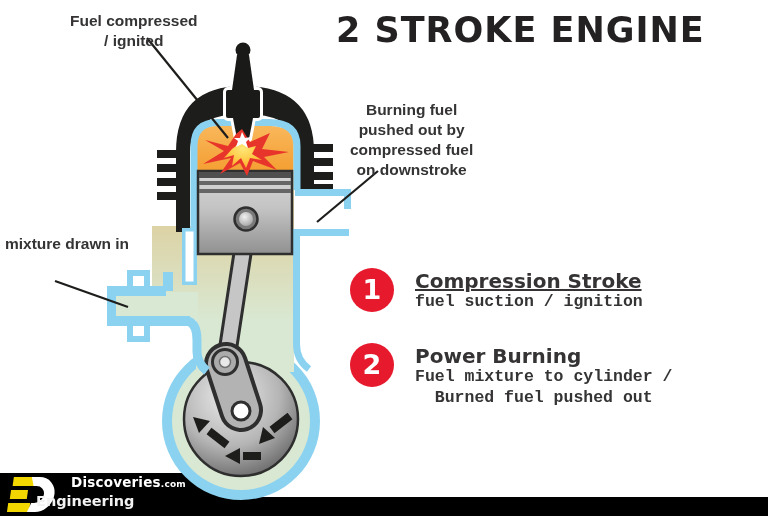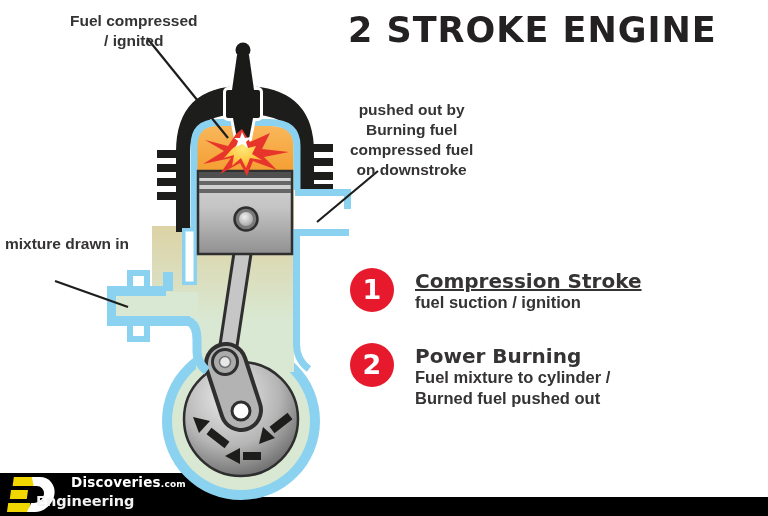--- a/index.html
+++ b/index.html
@@ -9,39 +9,39 @@
   
   .bottom-strip{left:0;top:497px;width:768px;height:19px;background:#000000;}
   .logo-block{left:0;top:473px;width:252px;height:43px;background:#000000;}
   .logo-brand{left:71px;top:474px;color:#ffffff;font-weight:800;font-size:13.5px;
               font-family:"DejaVu Sans",sans-serif;letter-spacing:0.2px;}
   .logo-brand .tld{font-size:9px;font-weight:700;}
   .logo-division{left:36px;top:493px;color:#f2f2f2;font-weight:800;font-size:14.5px;
                  font-family:"DejaVu Sans",sans-serif;}
   .logo-monogram{left:6px;top:476px;width:64px;height:40px;}
   
-  .title{left:348px;top:10px;font-family:"DejaVu Sans",sans-serif;font-weight:800;
+  .title{left:336px;top:10px;font-family:"DejaVu Sans",sans-serif;font-weight:800;
          font-size:35px;letter-spacing:1px;color:#242122;white-space:nowrap;}
   
   .ann{color:#353334;font-weight:700;font-size:15.5px;line-height:20px;white-space:nowrap;text-align:center;}
   .ann-fuel{left:70px;top:11px;}
   .ann-burn{left:350px;top:100px;}
   .ann-petrol{left:5px;top:234px;}
   
   .step-badge{width:44px;height:44px;border-radius:50%;background:#e7192d;color:#ffffff;
               text-align:center;line-height:44px;font-family:"DejaVu Sans",sans-serif;
               font-weight:800;font-size:27px;}
   .badge1{left:350px;top:268px;}
   .badge2{left:350px;top:343px;}
   .step-head{font-family:"DejaVu Sans",sans-serif;font-weight:800;font-size:20px;
              color:#353334;white-space:nowrap;}
   .head1{left:415px;top:269px;text-decoration:underline;}
   .head2{left:415px;top:344px;}
-  .step-desc{font-family:Liberation Sans, sans-serif;font-weight:700;font-size:16.5px;
-             line-height:20.5px;color:#353334;white-space:nowrap;}
+  .step-desc{font-family:Liberation Mono, monospace;font-weight:700;font-size:16.5px;
+             line-height:20.5px;color:#353334;white-space:nowrap;text-align:center;}
   .desc1{left:415px;top:292px;}
   .desc2{left:415px;top:367px;}
   svg{display:block;}
 </style>
 </head>
 <body>
 
 <div id="stage">
 
   <div class="abs bottom-strip"></div>
@@ -195,22 +195,22 @@
     </g>
   </svg>
 
   <div class="abs title">2 STROKE ENGINE</div>
 
   <div class="abs ann ann-fuel">
     <div>Fuel compressed</div>
     <div>/ ignited</div>
   </div>
   <div class="abs ann ann-burn">
+    <div>Burning fuel</div>
     <div>pushed out by</div>
-    <div>Burning fuel</div>
     <div>compressed fuel</div>
     <div>on downstroke</div>
   </div>
   <div class="abs ann ann-petrol">
     <div>mixture drawn in</div>
   </div>
 
   <div class="abs step-badge badge1">1</div>
   <div class="abs step-head head1">Compression Stroke</div>
   <div class="abs step-desc desc1">fuel suction / ignition</div>

